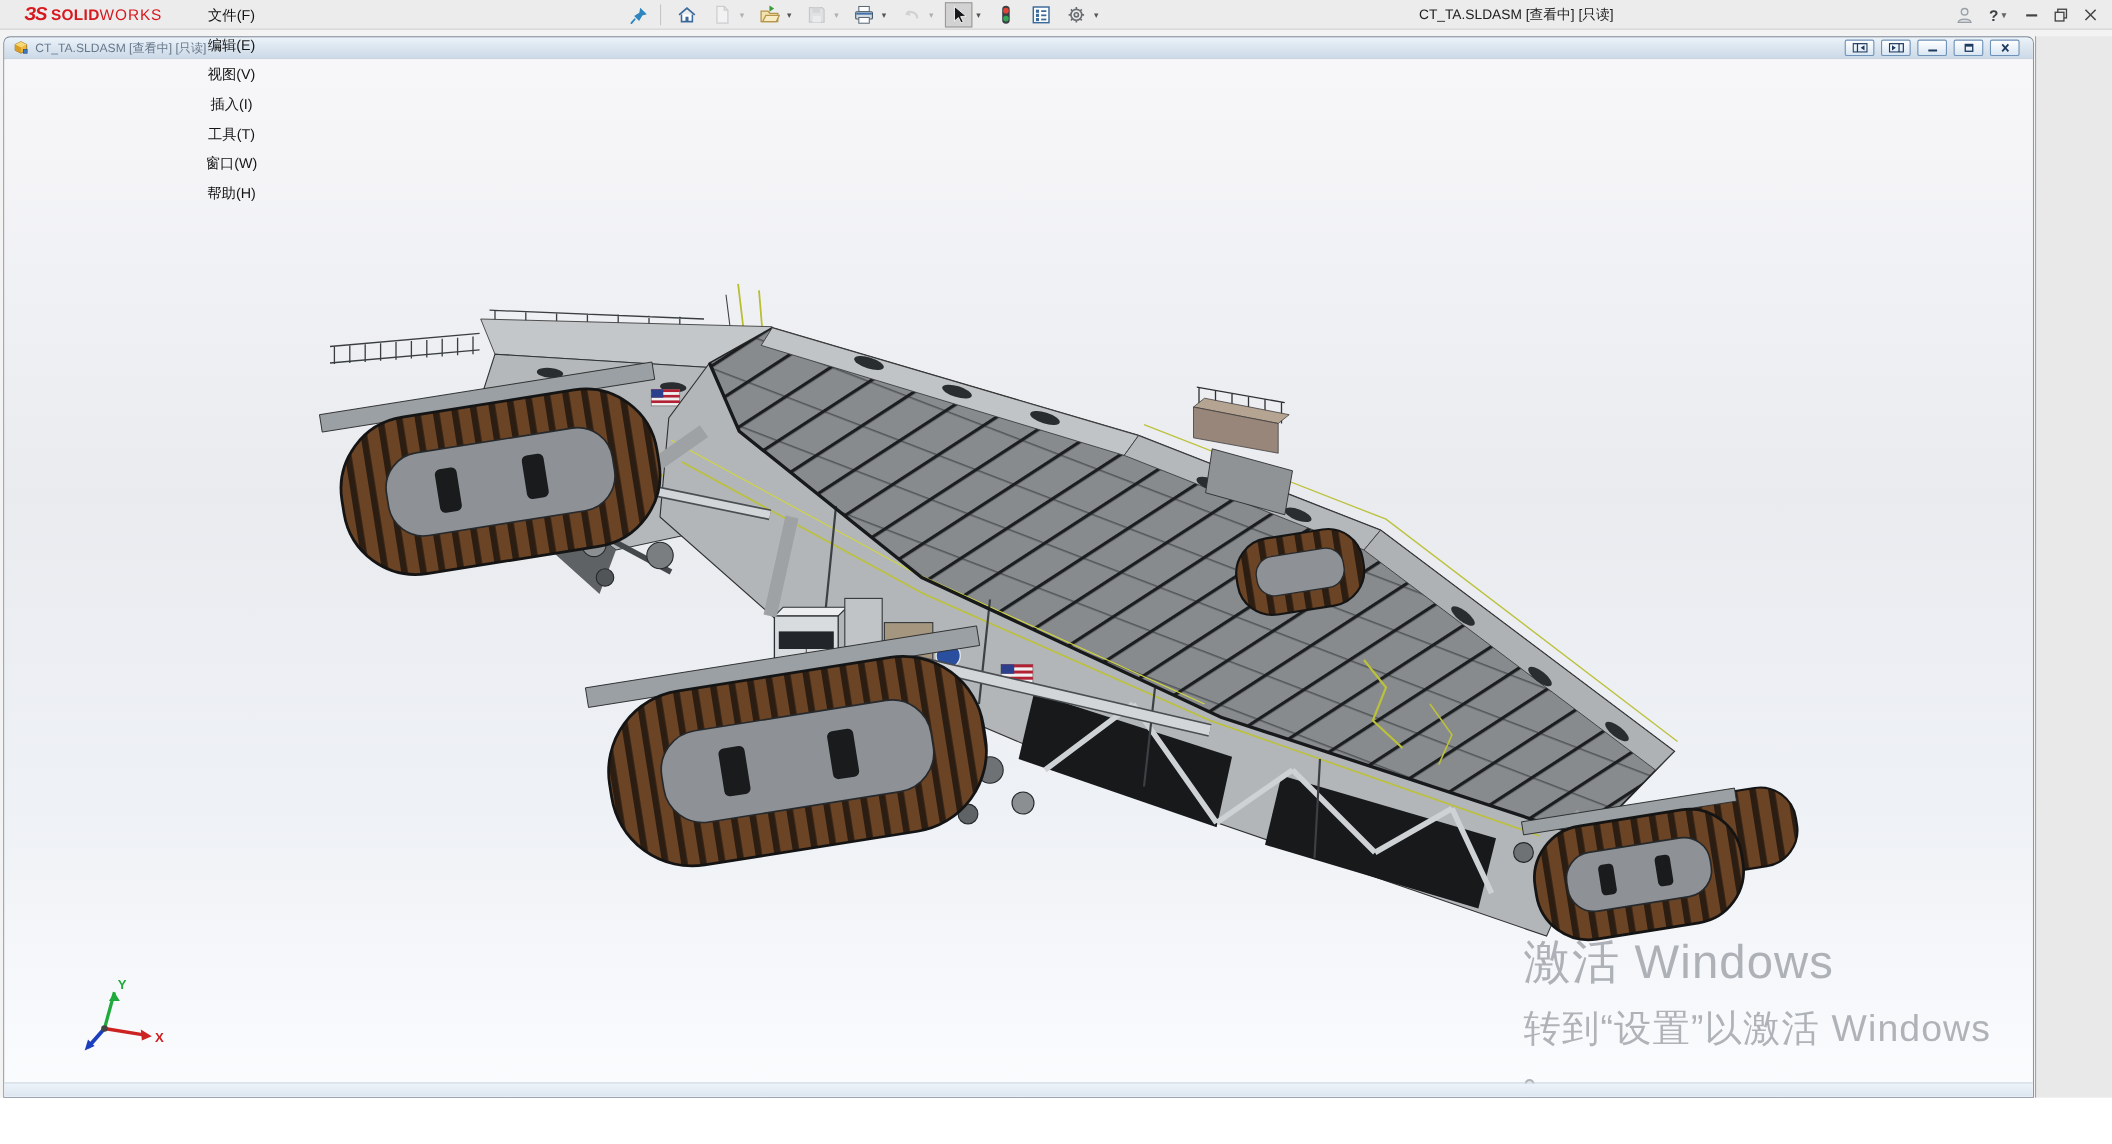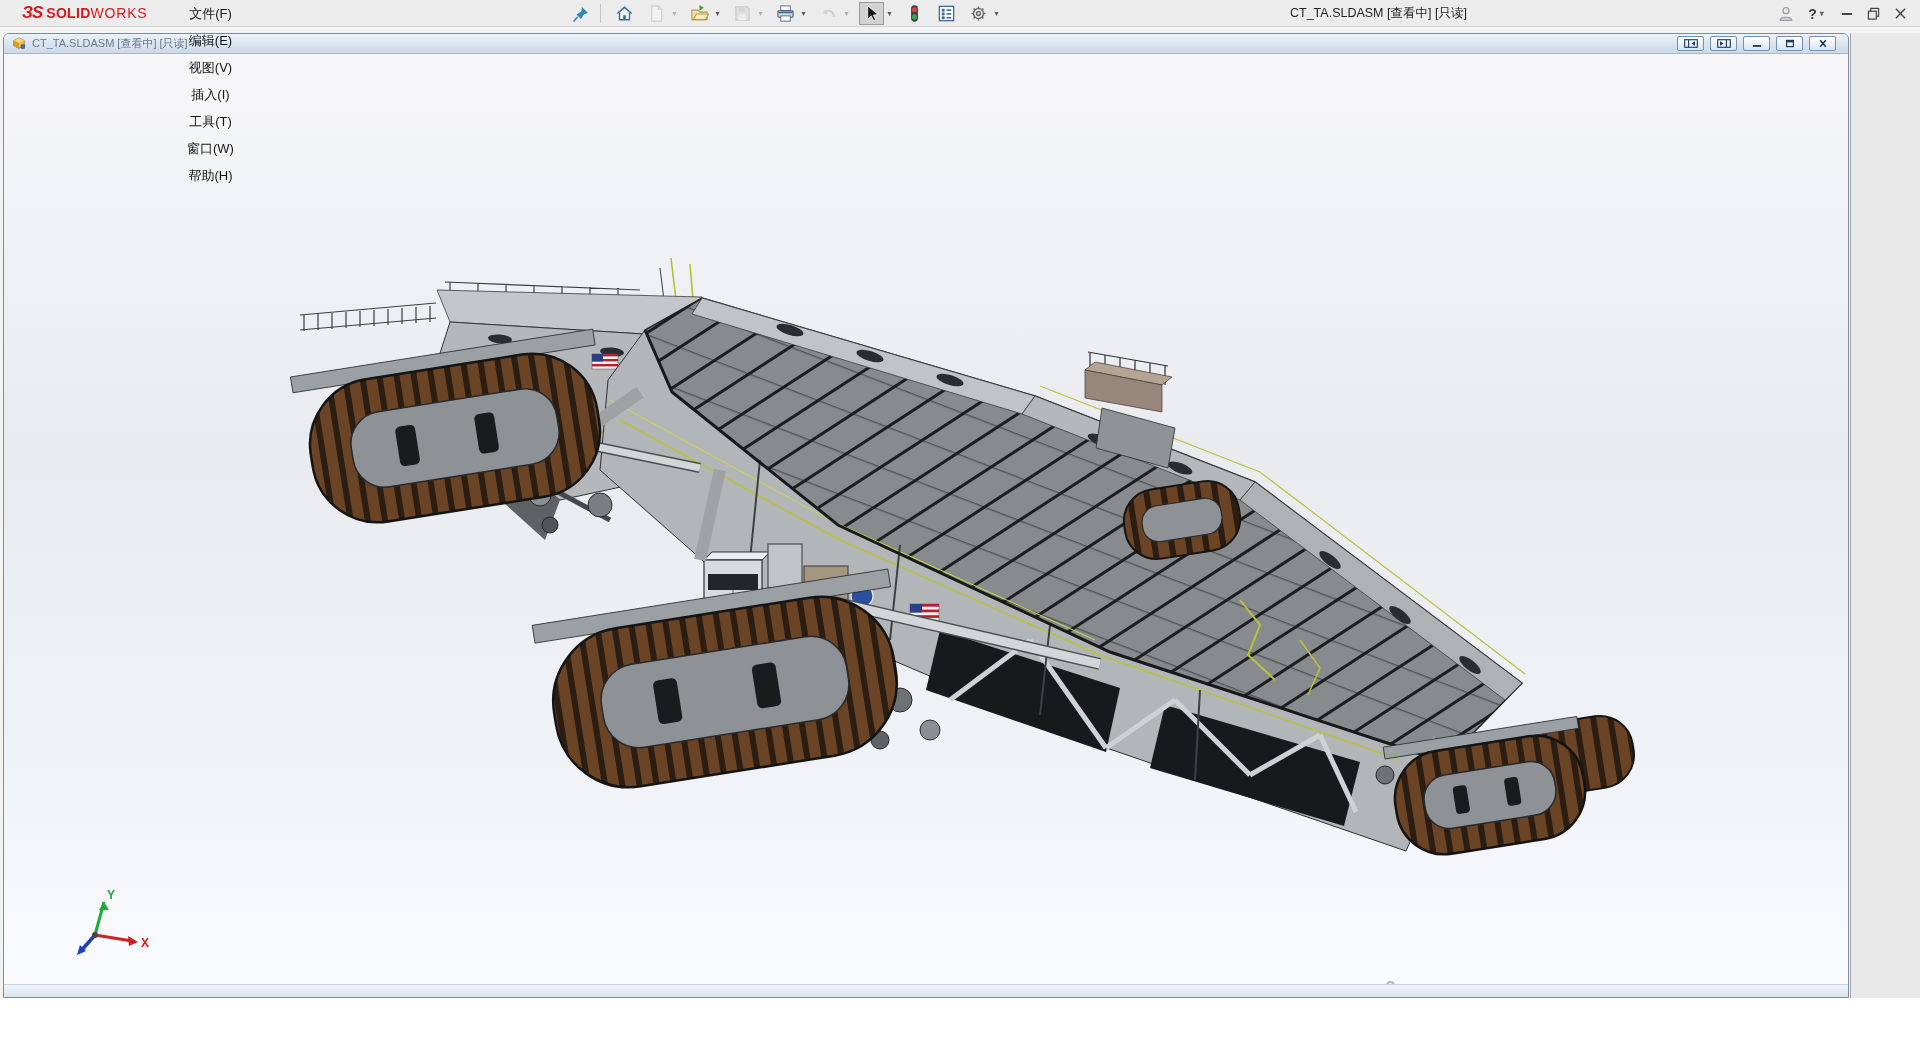--- a/index.html
+++ b/index.html
@@ -442,20 +442,22 @@
           <path d="M138 942 L128 936 L129 946 Z" fill="#cc2222"></path>
           <path d="M95 935 L80 952" stroke="#1c3fbf" stroke-width="3.5"></path>
           <path d="M77 955 L86 951 L80 945 Z" fill="#1c3fbf"></path>
           <circle cx="95" cy="935" r="3" fill="#444"></circle>
           <text x="107" y="899" font-size="12" fill="#1faa3c" font-weight="bold">Y</text>
           <text x="141" y="947" font-size="12" fill="#cc2222" font-weight="bold">X</text>
         </g>
       </svg>
 
       <div class="watermark">
+        <div class="wm1">激活 Windows</div>
+        <div class="wm2">转到“设置”以激活 Windows</div>
       </div>
       <div class="ring"></div>
       <div class="band"></div>
     </div>
   </div>
 
   <div class="sidepanel"></div>
   <div class="bottomstrip"></div>
 </div>
 

